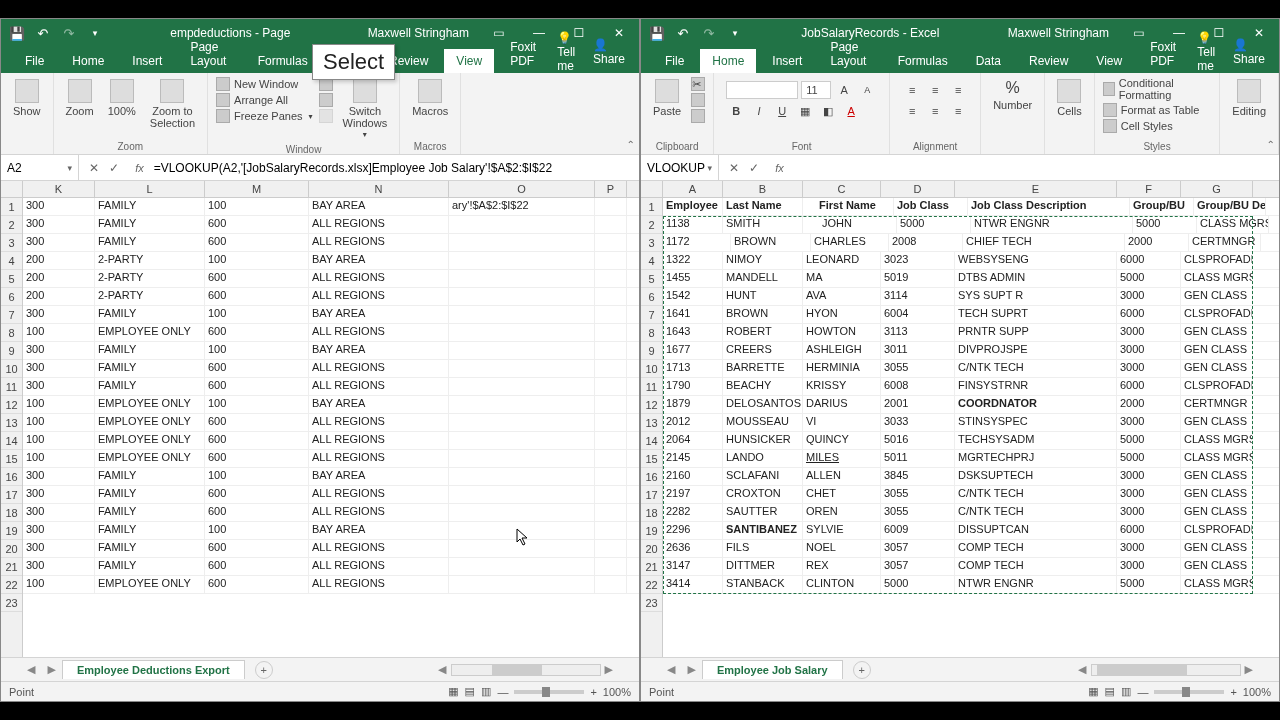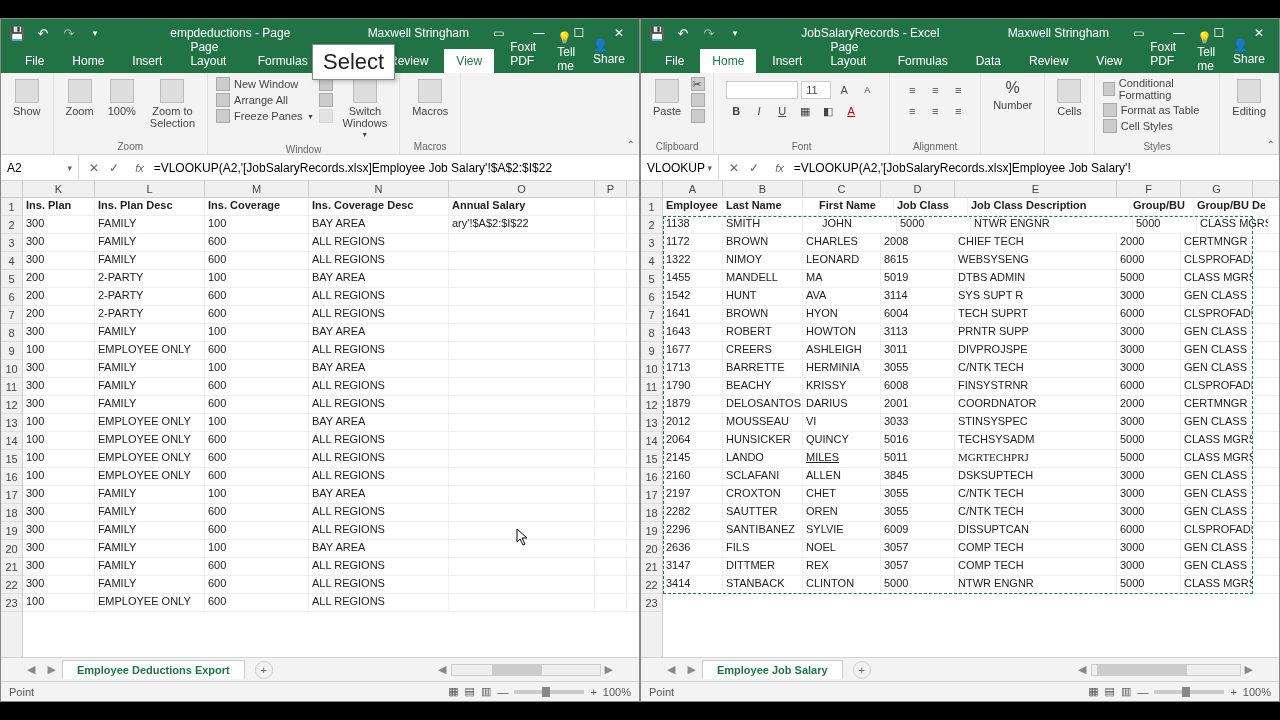--- a/index.html
+++ b/index.html
@@ -217,28 +217,20 @@
             <div class="row-hdr">16</div>
             <div class="row-hdr">17</div>
             <div class="row-hdr">18</div>
             <div class="row-hdr">19</div>
             <div class="row-hdr">20</div>
             <div class="row-hdr">21</div>
             <div class="row-hdr">22</div>
             <div class="row-hdr">23</div>
           </div>
       <div class="cells" id="left-cells" style="position:relative">
-            <div class="row header-row">
-              <div class="cell" style="width: 72px;">Ins. Plan</div>
-              <div class="cell" style="width: 110px;">Ins. Plan Desc</div>
-              <div class="cell" style="width: 104px;">Ins. Coverage</div>
-              <div class="cell" style="width: 140px;">Ins. Coverage Desc</div>
-              <div class="cell" style="width: 146px;">Annual Salary</div>
-              <div class="cell" style="width: 32px;"></div>
-            </div>
             <div class="row">
               <div class="cell" style="width: 72px;">300</div>
               <div class="cell" style="width: 110px;">FAMILY</div>
               <div class="cell" style="width: 104px;">100</div>
               <div class="cell" style="width: 140px;">BAY AREA</div>
               <div class="cell" style="width: 146px;">ary'!$A$2:$I$22</div>
               <div class="cell" style="width: 32px;"></div>
             </div>
             <div class="row">
               <div class="cell" style="width: 72px;">300</div>
@@ -576,21 +568,20 @@
   <div class="formula-bar">
     <div class="name-box">
           <span>VLOOKUP</span>
           <span class="name-box-dd">▾</span>
         </div>
     <div class="fx-btns">
       <span>✕</span>
       <span>✓</span>
     </div>
     <span class="fx-label">fx</span>
-    <div class="formula-input">=VLOOKUP(A2,'[JobSalaryRecords.xlsx]Employee Job Salary'!</div>
   </div>
   <div class="grid-area">
     <div class="grid-headers" id="right-col-hdrs">
           <div class="row-hdr-spacer"></div>
           <div class="col-hdr" style="width: 60px;">A</div>
           <div class="col-hdr" style="width: 80px;">B</div>
           <div class="col-hdr" style="width: 78px;">C</div>
           <div class="col-hdr" style="width: 74px;">D</div>
           <div class="col-hdr" style="width: 162px;">E</div>
           <div class="col-hdr" style="width: 64px;">F</div>
@@ -636,33 +627,33 @@
             <div class="row">
               <div class="cell" style="width: 60px;">1138</div>
               <div class="cell" style="width: 80px;">SMITH</div>
               <div class="cell" style="width: 78px; margin-left: 16px;">JOHN</div>
               <div class="cell" style="width: 74px;">5000</div>
               <div class="cell" style="width: 162px;">NTWR ENGNR</div>
               <div class="cell" style="width: 64px;">5000</div>
               <div class="cell" style="width: 72px;">CLASS MGRS</div>
             </div>
             <div class="row">
-              <div class="cell" style="width: 60px;">1172</div>
+              <div class="cell" style="width: 68px;">1172</div>
               <div class="cell" style="width: 80px;">BROWN</div>
               <div class="cell" style="width: 78px;">CHARLES</div>
               <div class="cell" style="width: 74px;">2008</div>
               <div class="cell" style="width: 162px;">CHIEF TECH</div>
               <div class="cell" style="width: 64px;">2000</div>
               <div class="cell" style="width: 72px;">CERTMNGR</div>
             </div>
             <div class="row">
               <div class="cell" style="width: 60px;">1322</div>
               <div class="cell" style="width: 80px;">NIMOY</div>
               <div class="cell" style="width: 78px;">LEONARD</div>
-              <div class="cell" style="width: 74px;">8615</div>
+              <div class="cell" style="width: 74px;">3023</div>
               <div class="cell" style="width: 162px;">WEBSYSENG</div>
               <div class="cell" style="width: 64px;">6000</div>
               <div class="cell" style="width: 72px;">CLSPROFADM</div>
             </div>
             <div class="row">
               <div class="cell" style="width: 60px;">1455</div>
               <div class="cell" style="width: 80px;">MANDELL</div>
               <div class="cell" style="width: 78px;">MA</div>
               <div class="cell" style="width: 74px;">5019</div>
               <div class="cell" style="width: 162px;">DTBS ADMIN</div>
@@ -721,21 +712,21 @@
               <div class="cell" style="width: 74px;">6008</div>
               <div class="cell" style="width: 162px;">FINSYSTRNR</div>
               <div class="cell" style="width: 64px;">6000</div>
               <div class="cell" style="width: 72px;">CLSPROFADM</div>
             </div>
             <div class="row">
               <div class="cell" style="width: 60px;">1879</div>
               <div class="cell" style="width: 80px;">DELOSANTOS</div>
               <div class="cell" style="width: 78px;">DARIUS</div>
               <div class="cell" style="width: 74px;">2001</div>
-              <div class="cell" style="width: 162px;">COORDNATOR</div>
+              <div class="cell" style="width: 162px; font-weight: bold;">COORDNATOR</div>
               <div class="cell" style="width: 64px;">2000</div>
               <div class="cell" style="width: 72px;">CERTMNGR</div>
             </div>
             <div class="row">
               <div class="cell" style="width: 60px;">2012</div>
               <div class="cell" style="width: 80px;">MOUSSEAU</div>
               <div class="cell" style="width: 78px;">VI</div>
               <div class="cell" style="width: 74px;">3033</div>
               <div class="cell" style="width: 162px;">STINSYSPEC</div>
               <div class="cell" style="width: 64px;">3000</div>
@@ -748,21 +739,21 @@
               <div class="cell" style="width: 74px;">5016</div>
               <div class="cell" style="width: 162px;">TECHSYSADM</div>
               <div class="cell" style="width: 64px;">5000</div>
               <div class="cell" style="width: 72px;">CLASS MGRS</div>
             </div>
             <div class="row">
               <div class="cell" style="width: 60px;">2145</div>
               <div class="cell" style="width: 80px;">LANDO</div>
               <div class="cell" style="width: 78px; text-decoration: underline;">MILES</div>
               <div class="cell" style="width: 74px;">5011</div>
-              <div class="cell" style="width: 162px; font-family: Liberation Serif, serif;">MGRTECHPRJ</div>
+              <div class="cell" style="width: 162px;">MGRTECHPRJ</div>
               <div class="cell" style="width: 64px;">5000</div>
               <div class="cell" style="width: 72px;">CLASS MGRS</div>
             </div>
             <div class="row">
               <div class="cell" style="width: 60px;">2160</div>
               <div class="cell" style="width: 80px;">SCLAFANI</div>
               <div class="cell" style="width: 78px;">ALLEN</div>
               <div class="cell" style="width: 74px;">3845</div>
               <div class="cell" style="width: 162px;">DSKSUPTECH</div>
               <div class="cell" style="width: 64px;">3000</div>
@@ -781,21 +772,21 @@
               <div class="cell" style="width: 60px;">2282</div>
               <div class="cell" style="width: 80px;">SAUTTER</div>
               <div class="cell" style="width: 78px;">OREN</div>
               <div class="cell" style="width: 74px;">3055</div>
               <div class="cell" style="width: 162px;">C/NTK TECH</div>
               <div class="cell" style="width: 64px;">3000</div>
               <div class="cell" style="width: 72px;">GEN CLASS</div>
             </div>
             <div class="row">
               <div class="cell" style="width: 60px;">2296</div>
-              <div class="cell" style="width: 80px;">SANTIBANEZ</div>
+              <div class="cell" style="width: 80px; font-weight: bold;">SANTIBANEZ</div>
               <div class="cell" style="width: 78px;">SYLVIE</div>
               <div class="cell" style="width: 74px;">6009</div>
               <div class="cell" style="width: 162px;">DISSUPTCAN</div>
               <div class="cell" style="width: 64px;">6000</div>
               <div class="cell" style="width: 72px;">CLSPROFADM</div>
             </div>
             <div class="row">
               <div class="cell" style="width: 60px;">2636</div>
               <div class="cell" style="width: 80px;">FILS</div>
               <div class="cell" style="width: 78px;">NOEL</div>

